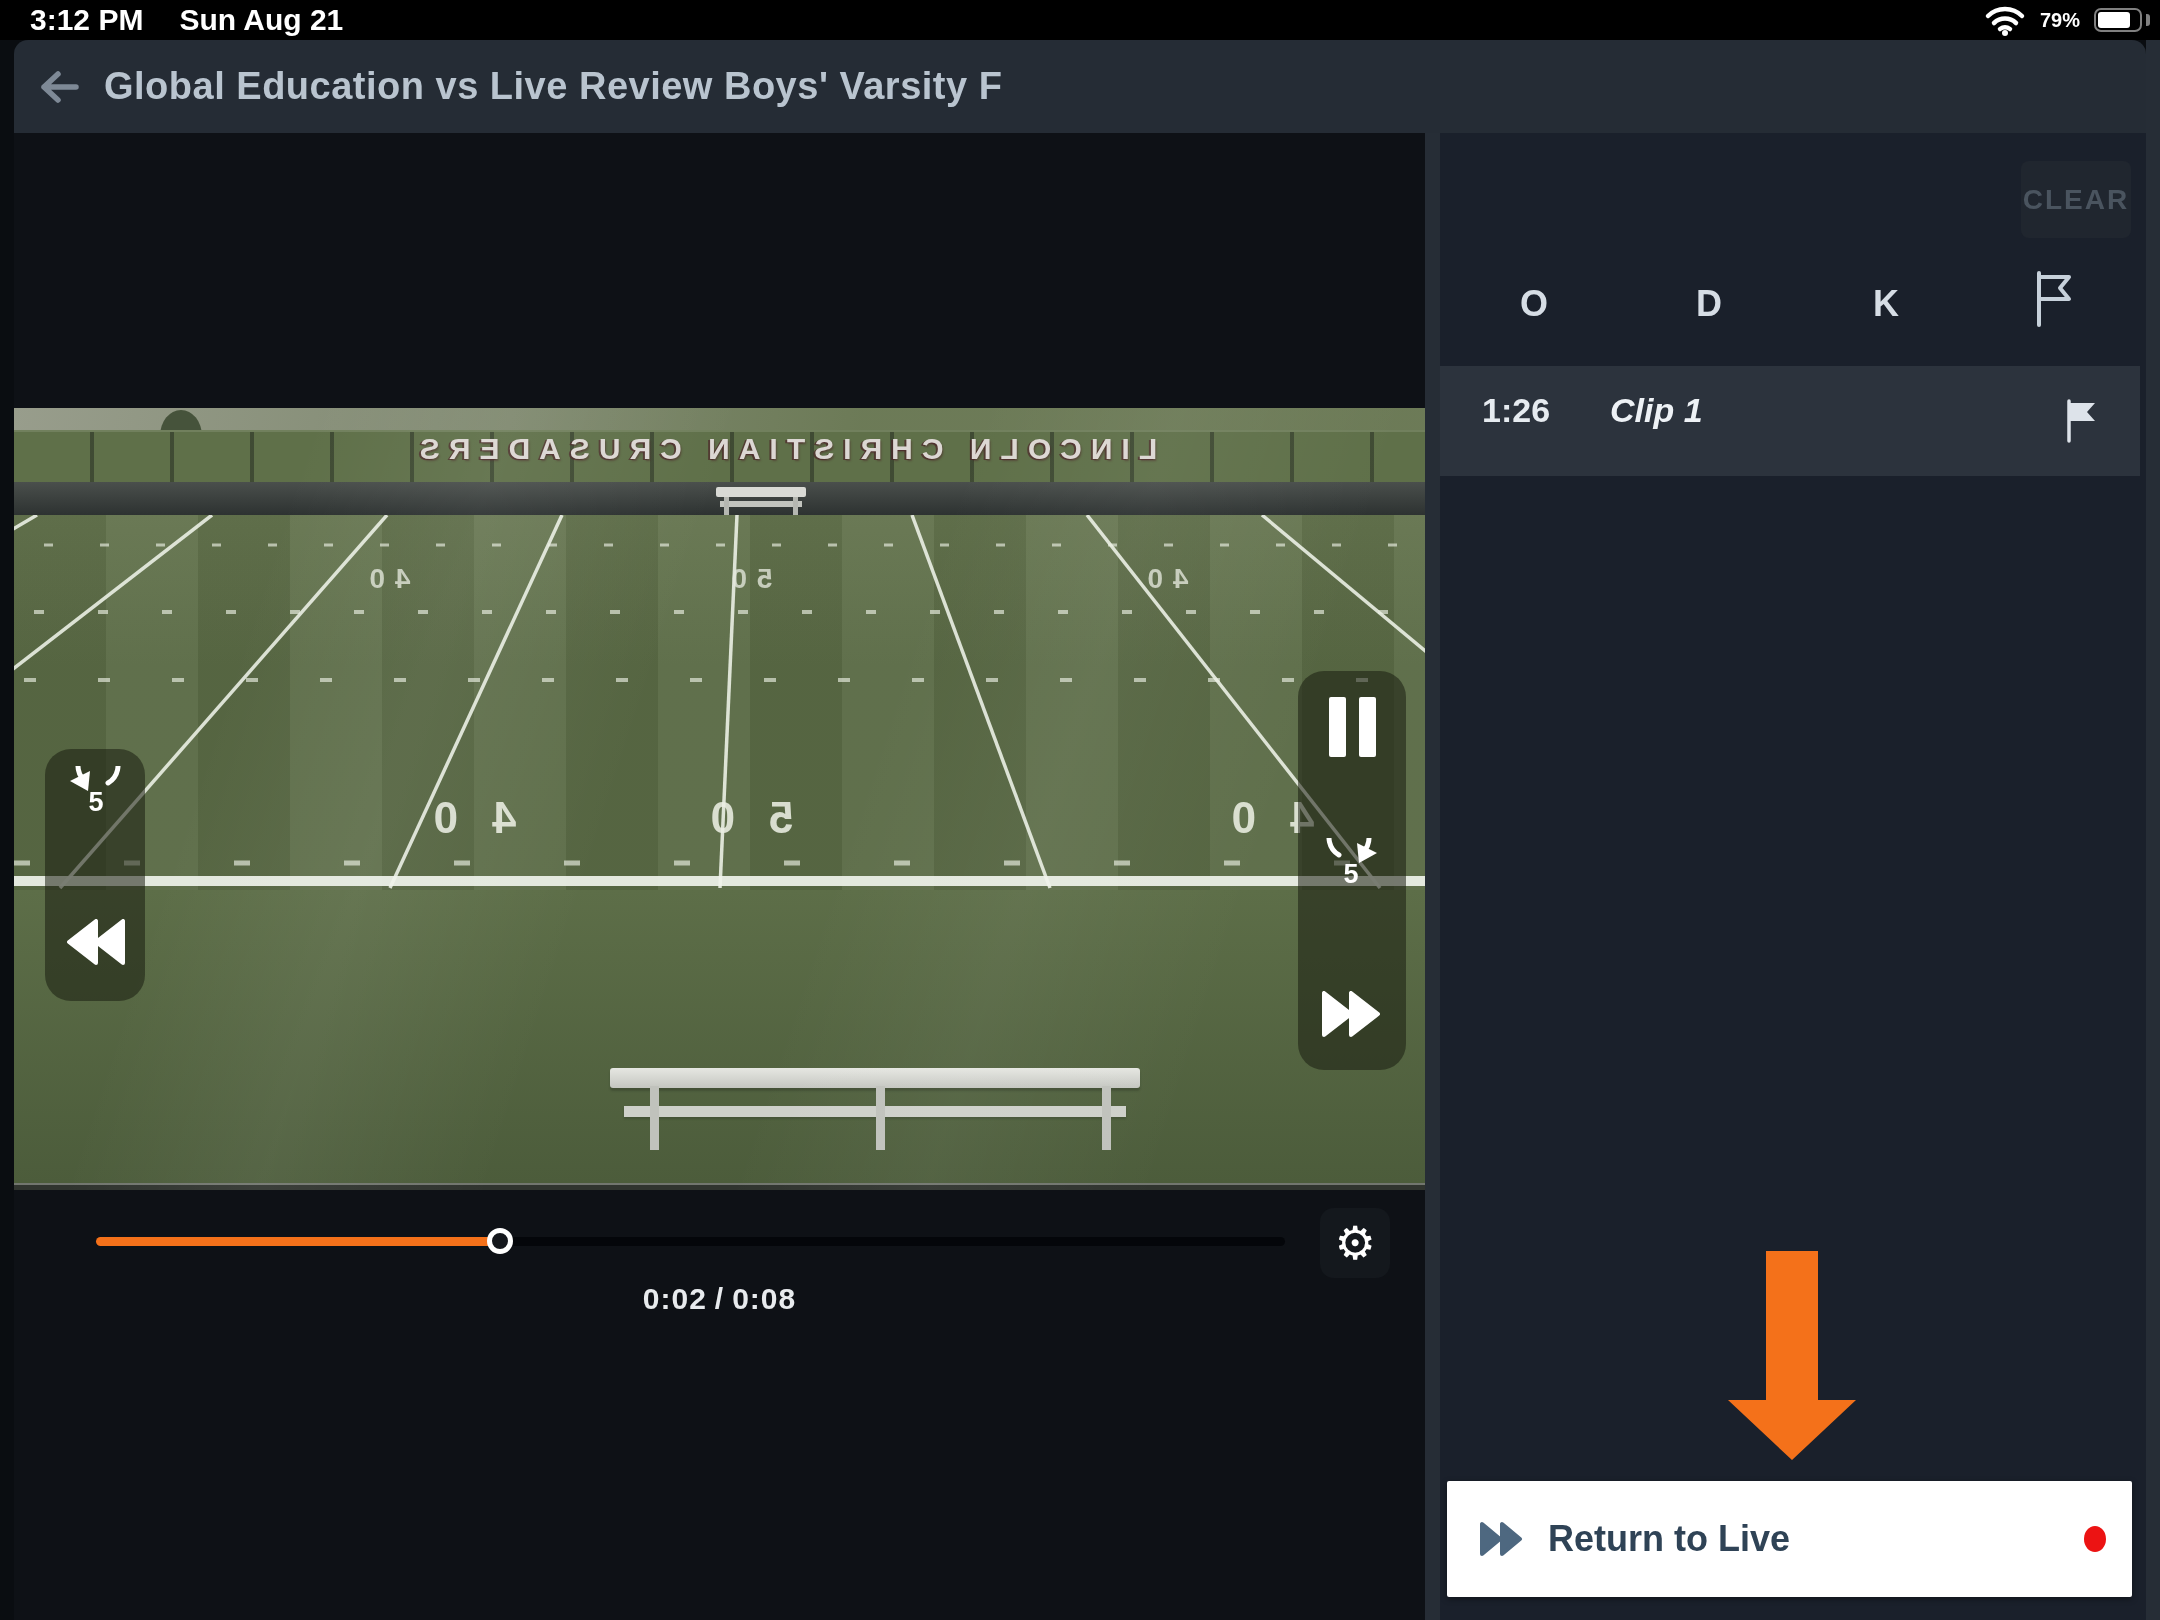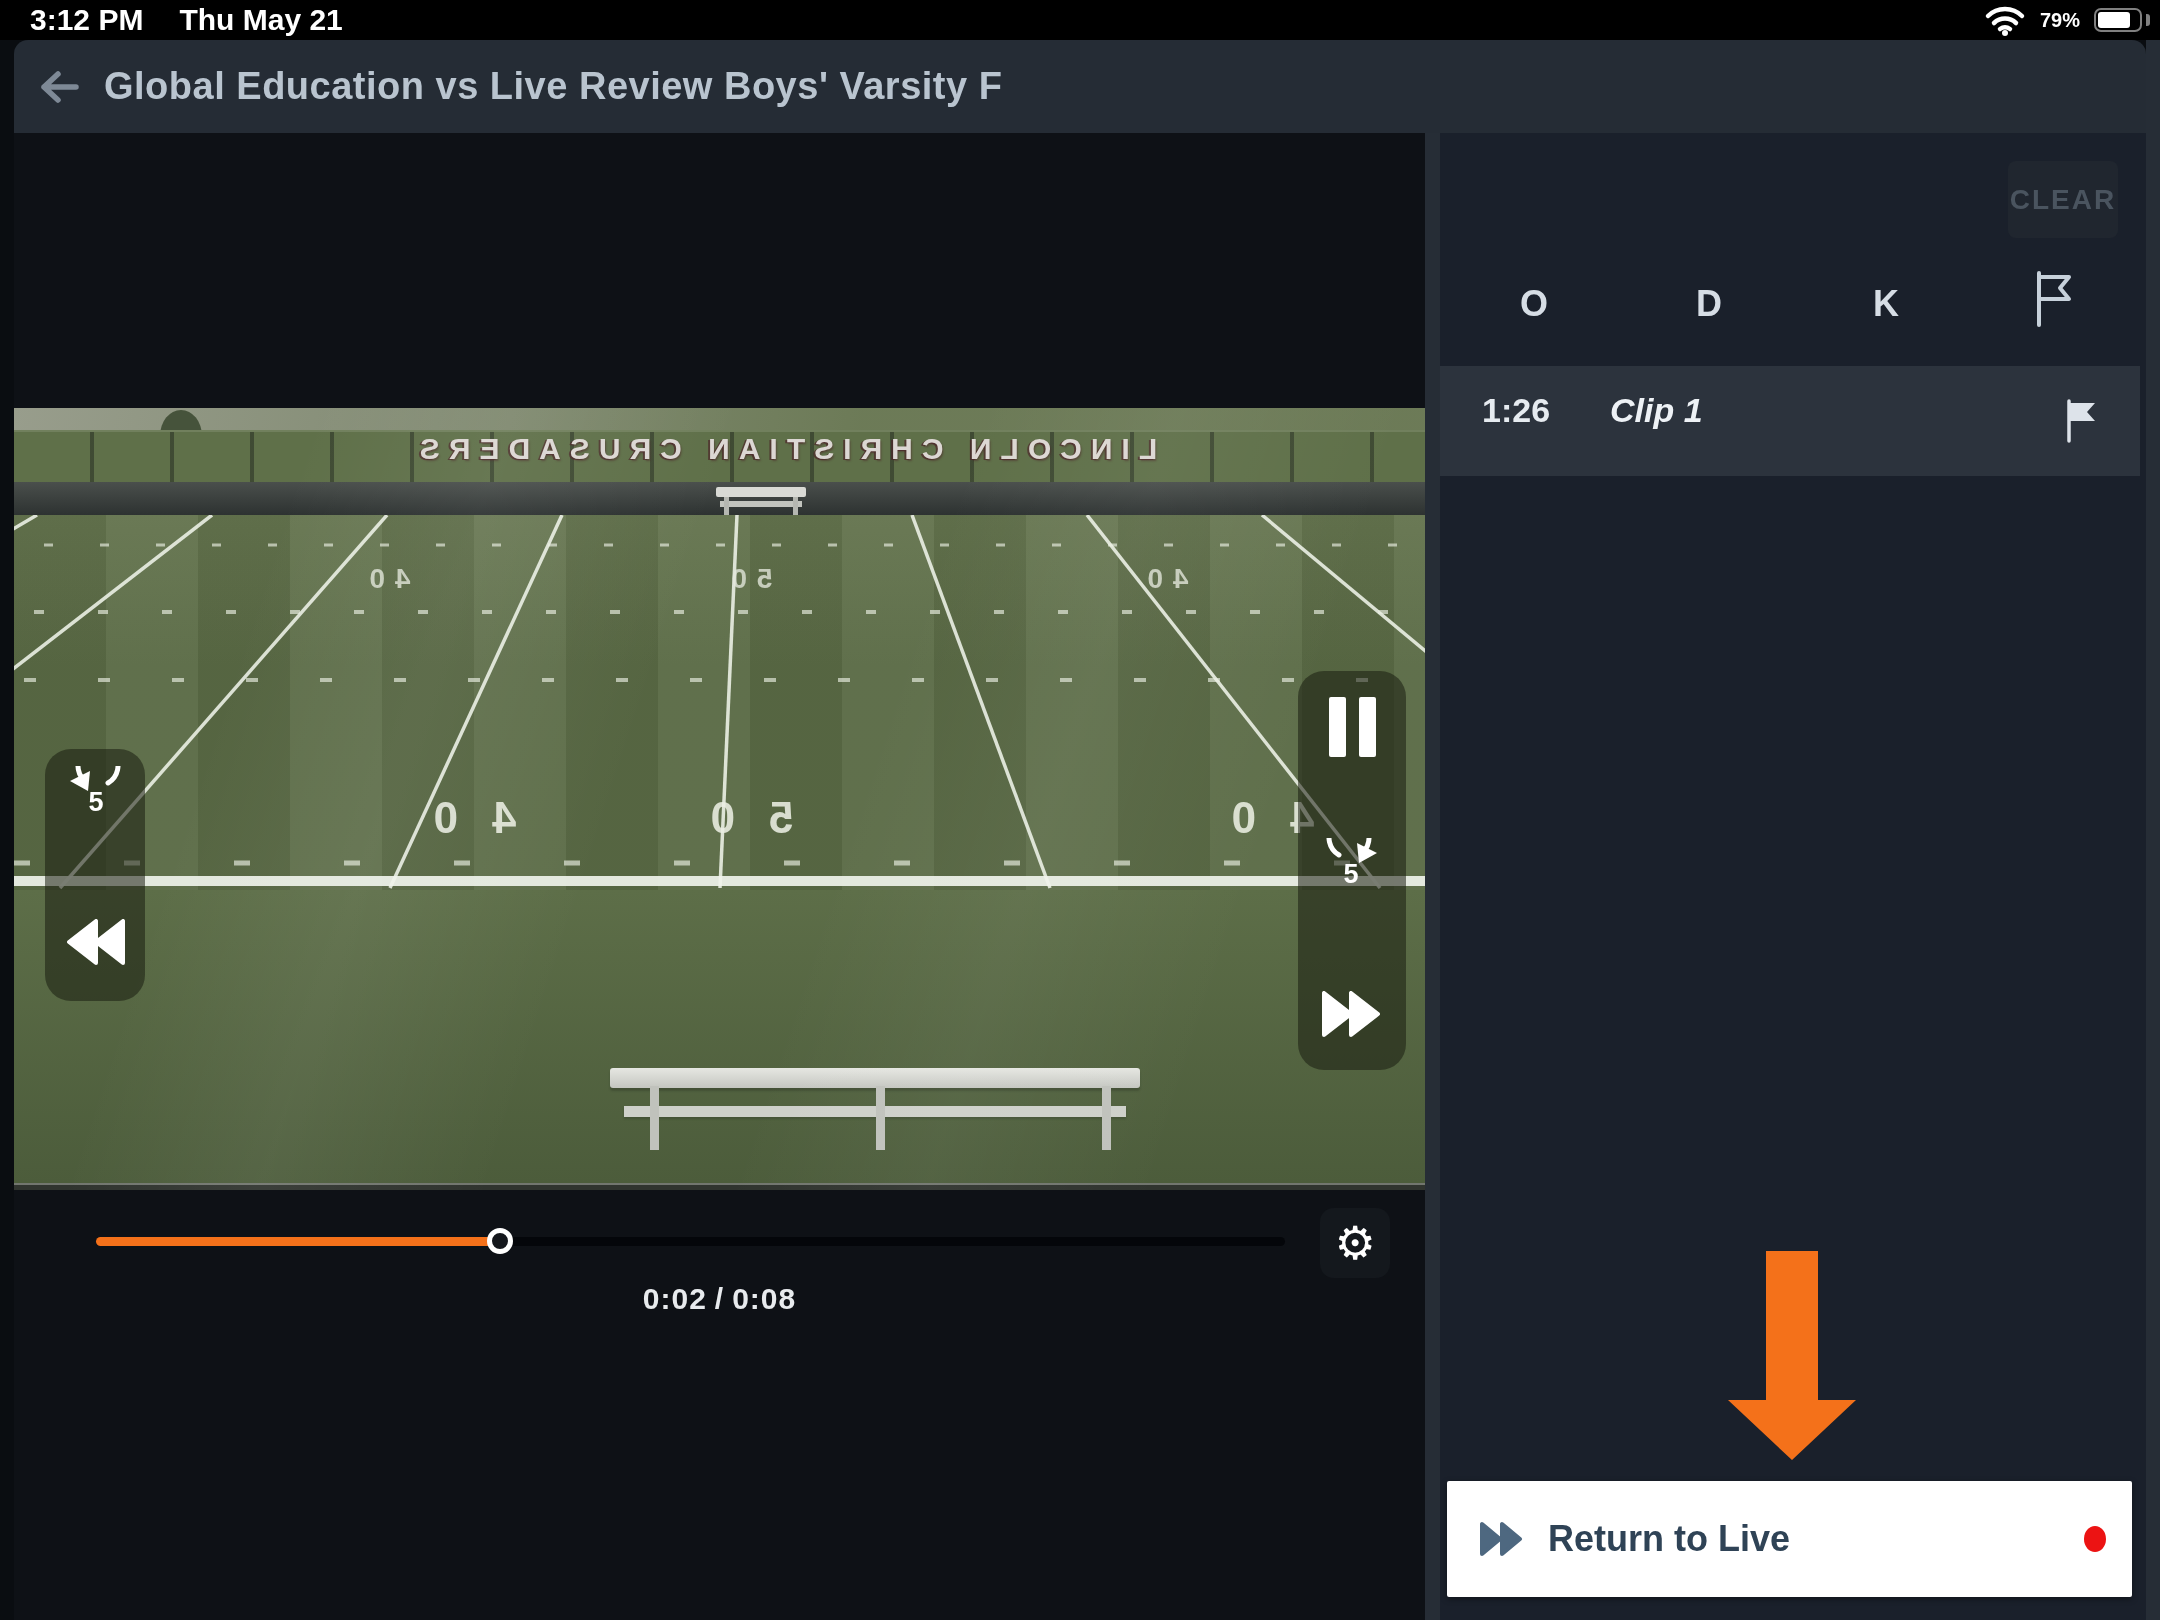--- a/index.html
+++ b/index.html
@@ -96,21 +96,21 @@
     background:#14181d;display:flex;align-items:center;justify-content:center;cursor:pointer;}
   .gear-glyph{font-family:"DejaVu Sans",sans-serif;font-size:46px;color:#fff;line-height:1;}
   .time-display{position:absolute;left:0;top:1149px;width:1411px;text-align:center;
     font-size:30px;font-weight:700;color:#e8ebee;letter-spacing:1px;}
   .time-display .sep{margin:0 8px;}
 
   
   .divider{position:absolute;left:1425px;top:133px;width:15px;height:1487px;background:#262d36;}
   .edge-sliver{position:absolute;left:2146px;top:40px;width:14px;height:1580px;background:#262d36;}
   .sidebar{position:absolute;left:1440px;top:133px;width:706px;height:1487px;background:#1a202b;}
-  .clear-button{position:absolute;left:568px;top:28px;width:110px;height:77px;background:#20262f;
+  .clear-button{position:absolute;left:581px;top:28px;width:110px;height:77px;background:#20262f;
     border-radius:8px;display:flex;align-items:center;justify-content:center;
     font-size:28px;font-weight:700;letter-spacing:2px;color:#4a545f;cursor:pointer;}
   .filter-tabs{position:absolute;left:0;top:142px;width:706px;height:60px;}
   .tab{position:absolute;transform:translateX(-50%);font-size:36px;font-weight:700;color:#d6dde5;
     cursor:pointer;top:8px;}
   .clip-list{position:absolute;left:0;top:227px;width:706px;margin-top:6px;}
   .clip-row{position:relative;width:700px;height:110px;background:#2c333d;display:flex;
     align-items:flex-start;cursor:pointer;}
   .clip-time{width:170px;padding:25px 0 0 42px;font-size:34px;font-weight:700;color:#e6ebf0;box-sizing:border-box;}
   .clip-info{flex:1;padding-top:25px;font-style:italic;}
@@ -130,21 +130,21 @@
     border-radius:50%;background:#ec1313;}
 </style>
 </head>
 <body>
 
 <div class="screen">
 
   <div class="status-bar">
     <div class="status-left">
       <span>3:12 PM</span>
-      <span>Thu May 21</span>
+      <span>Sun Aug 21</span>
     </div>
     <div class="status-right">
       <svg class="wifi-svg" viewBox="0 0 42 32">
         <path d="M4 12 A24 24 0 0 1 38 12" stroke="#fff" stroke-width="4.5" fill="none" stroke-linecap="round"></path>
         <path d="M10 19 A16 16 0 0 1 32 19" stroke="#fff" stroke-width="4.5" fill="none" stroke-linecap="round"></path>
         <path d="M16 25 A8.5 8.5 0 0 1 26 25" stroke="#fff" stroke-width="4.5" fill="none" stroke-linecap="round"></path>
         <circle cx="21" cy="29" r="3" fill="#fff"></circle>
       </svg>
       <span>79%</span>
       <div class="battery">

